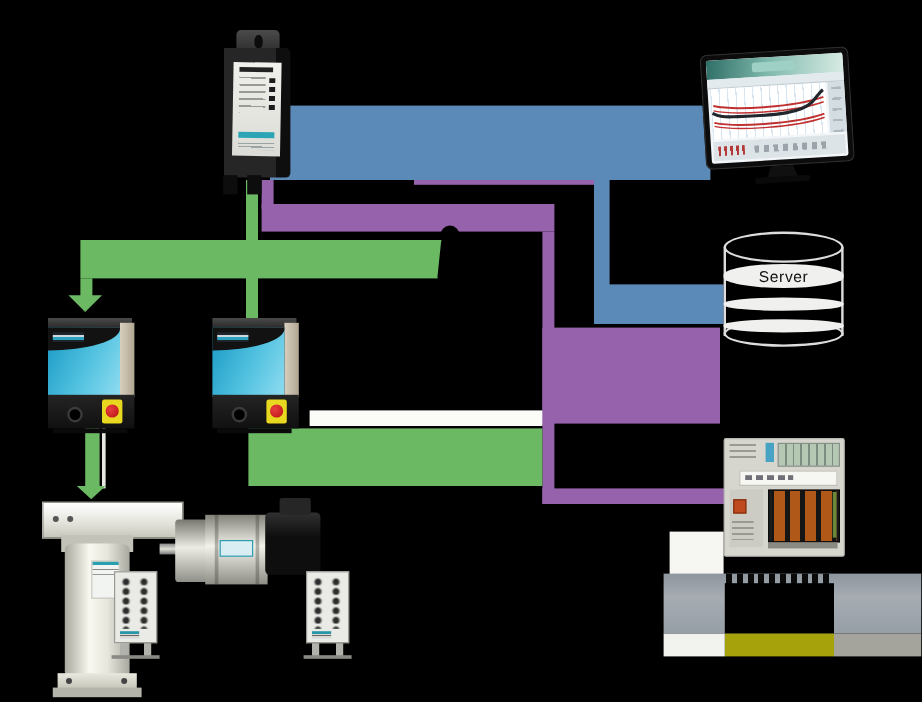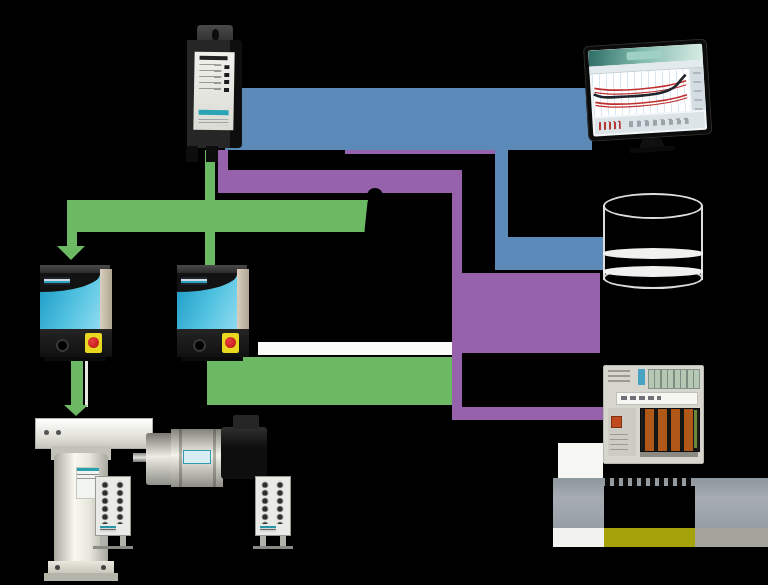--- a/index.html
+++ b/index.html
@@ -235,20 +235,23 @@
       </div>
       <div class="abs m-stand"></div>
       <div class="abs m-base"></div>
     </div>
 
     <div class="abs server">
       <div class="abs s-stub"></div>
       <div class="abs s-body"></div>
       <div class="abs s-bottom"></div>
       <div class="abs s-top"></div>
+      <div class="abs s-band s-band1">
+        <span>Server</span>
+      </div>
       <div class="abs s-band s-band2"></div>
       <div class="abs s-band s-band3"></div>
     </div>
 
     <div class="abs plc">
       <div class="abs p-text"></div>
       <div class="abs p-blue"></div>
       <div class="abs p-io"></div>
       <div class="abs p-label">
         <div class="abs p-label-dash"></div>

